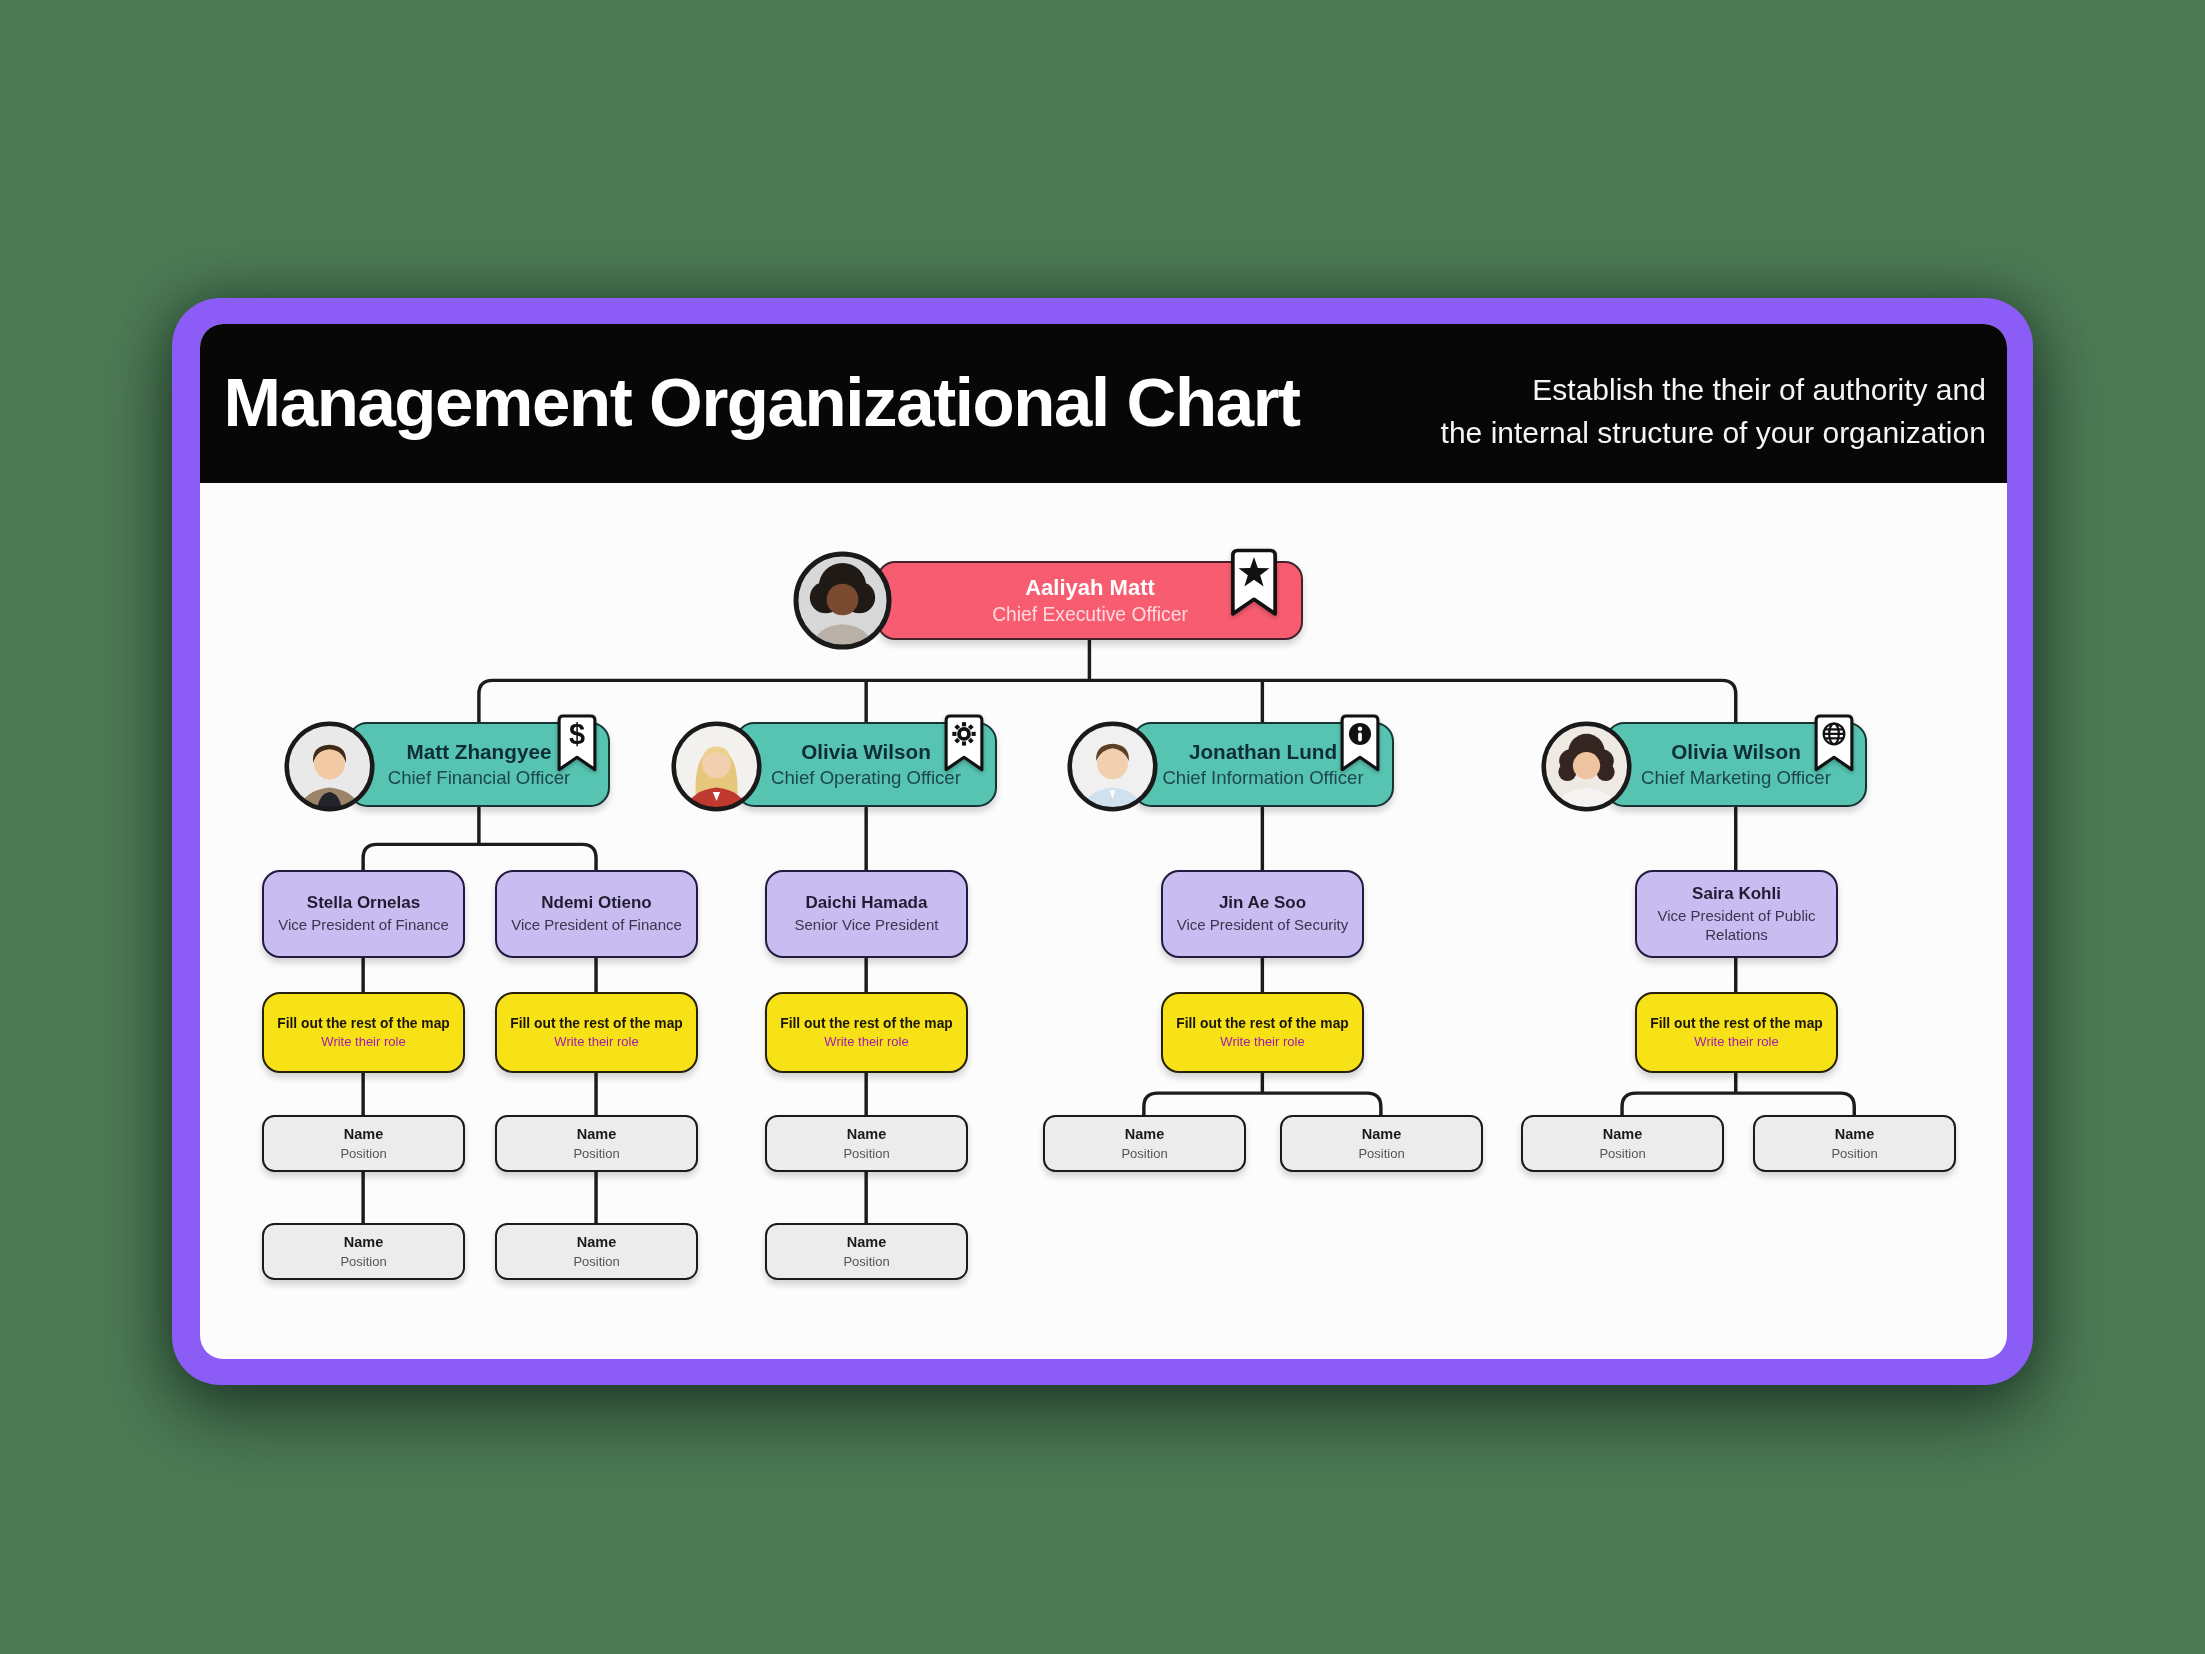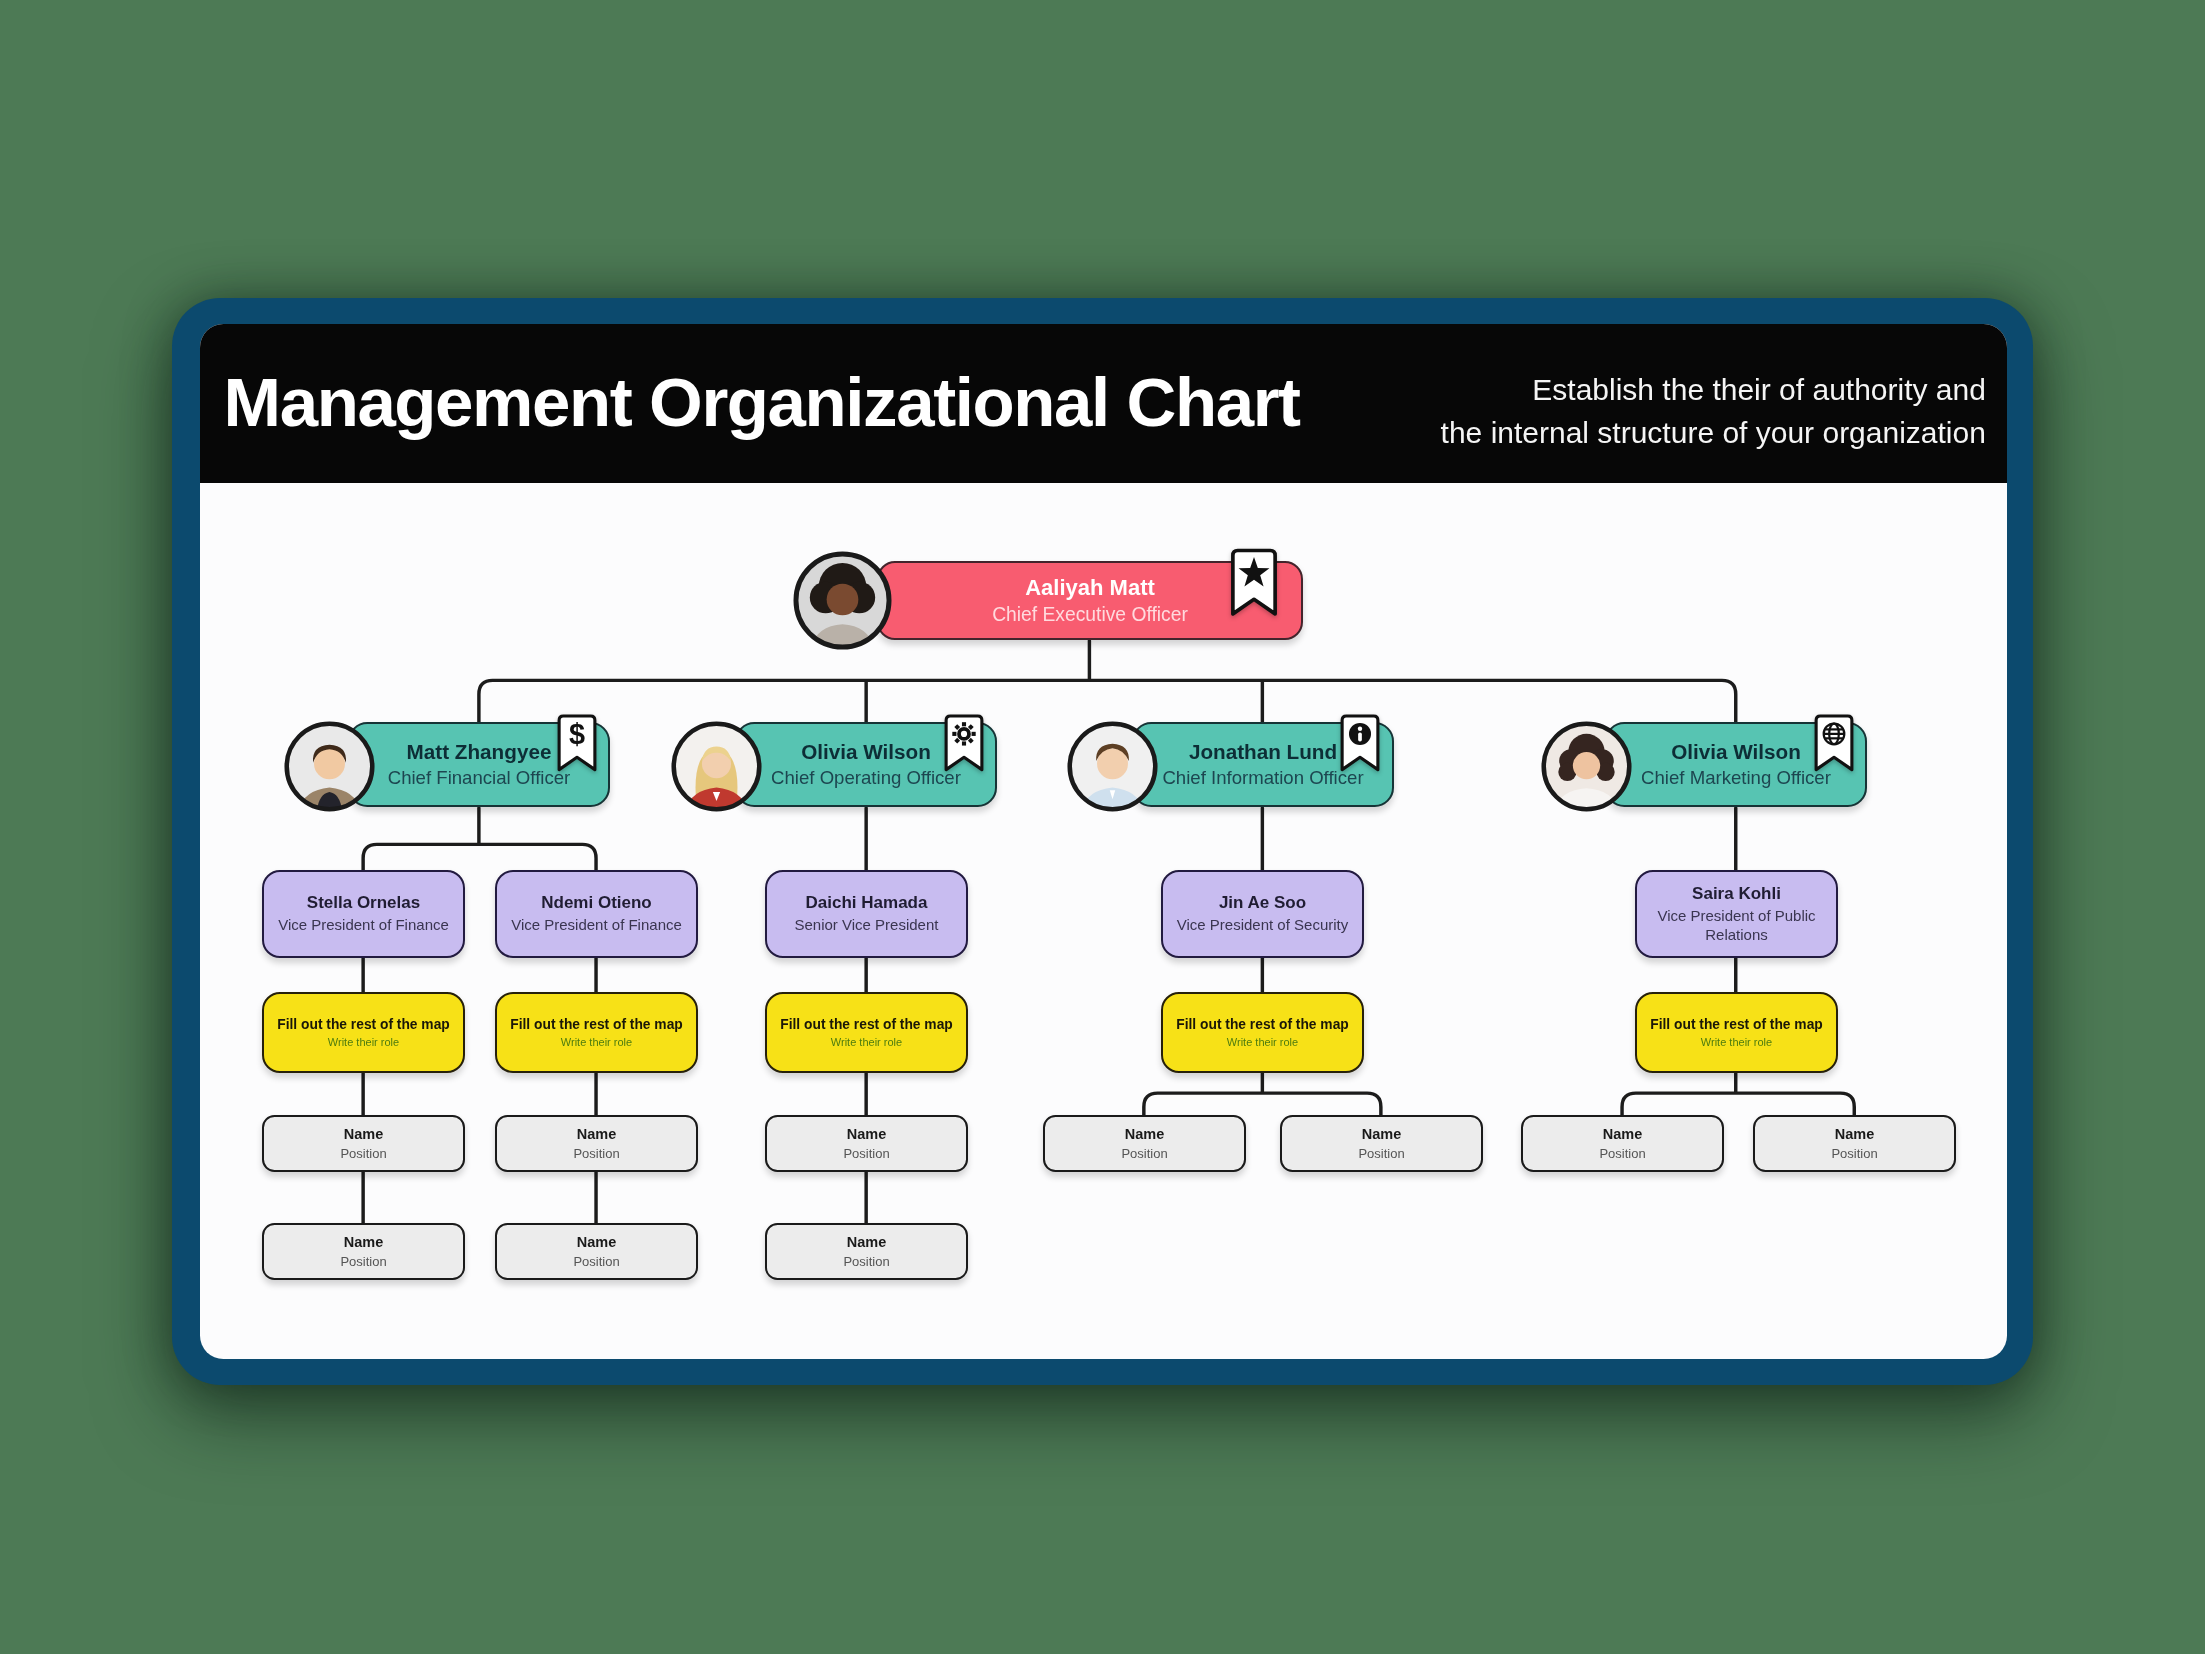--- a/index.html
+++ b/index.html
@@ -1,37 +1,37 @@
 <!DOCTYPE html>
 <html style="font-size:11px"><head>
 <meta charset="utf-8">
 <style>
   html,body{margin:0;padding:0;width:2205px;height:1655px;overflow:hidden;}
   body{background:#4d7a55;font-family:"Liberation Sans",sans-serif;position:relative;}
   .stage{position:absolute;left:0;top:0;width:2205px;height:1655px;}
-  .frame{position:absolute;left:172px;top:298px;width:1861px;height:1087px;background:#0c4a6e;border-radius:48px;box-shadow:0 31px 76px rgba(10,28,18,.55),0 0 48px rgba(12,30,20,.45);}
+  .frame{position:absolute;left:172px;top:298px;width:1861px;height:1087px;background:#8b5cf6;border-radius:48px;box-shadow:0 31px 76px rgba(10,28,18,.55),0 0 48px rgba(12,30,20,.45);}
   .card{position:absolute;left:27.6px;top:26px;width:1807px;height:1035px;background:#fcfcfd;border-radius:23.4px;overflow:hidden;}
   .header-band{position:absolute;left:0;top:0;width:100%;height:159px;background:#070707;}
   .page-title{position:absolute;left:24px;top:39px;font-size:69px;font-weight:700;color:#ffffff;letter-spacing:-1.4px;white-space:nowrap;}
   .page-subtitle{position:absolute;right:20.7px;top:45px;font-size:30px;line-height:1.42;color:#f5f5f5;text-align:right;}
   .connectors{position:absolute;left:0;top:0;width:2205px;height:1655px;pointer-events:none;}
   .node{position:absolute;box-sizing:border-box;display:flex;flex-direction:column;justify-content:center;align-items:center;text-align:center;gap:3.4px;box-shadow:0 4.1px 6.2px rgba(0,0,0,.16);}
   .node.pink{background:#f85c70;border:2.1px solid #44242c;border-radius:18px;}
   .node.teal{background:#57c4b2;border:2.8px solid #163436;border-radius:19.3px;}
   .node.purple{background:#c8bcf0;border:2.8px solid #221a40;border-radius:18px;}
   .node.yellow{background:#f7e117;border:2.8px solid #26200a;border-radius:18px;}
   .node.gray{background:#ececec;border:2.1px solid #1a1a1a;border-radius:12.4px;}
   .pink .name{font-size:22px;font-weight:700;color:#ffffff;}
   .pink .role{font-size:19.3px;color:#ffdade;}
   .teal .name{font-size:20.7px;font-weight:700;color:#0d2e36;}
   .teal .role{font-size:18.6px;color:#1d4650;}
   .purple .name{font-size:17px;font-weight:700;color:#201d33;}
   .purple .role{font-size:15px;color:#3a3550;line-height:1.25;padding:0 11px;}
   .yellow .name{font-size:13.8px;font-weight:700;color:#1a1708;}
-  .yellow .role{font-size:11px;color:#4d7c0f;}
+  .yellow .role{font-size:13px;color:#a21caf;}
   .gray .name{font-size:14.5px;font-weight:700;color:#1a1a1a;}
   .gray .role{font-size:13px;color:#555555;}
   .avatar{position:absolute;}
   .badge{position:absolute;filter:drop-shadow(0 2.1px 2.1px rgba(0,0,0,.25));}
 </style>
 </head>
 <body>
 
 <div class="stage">
 

